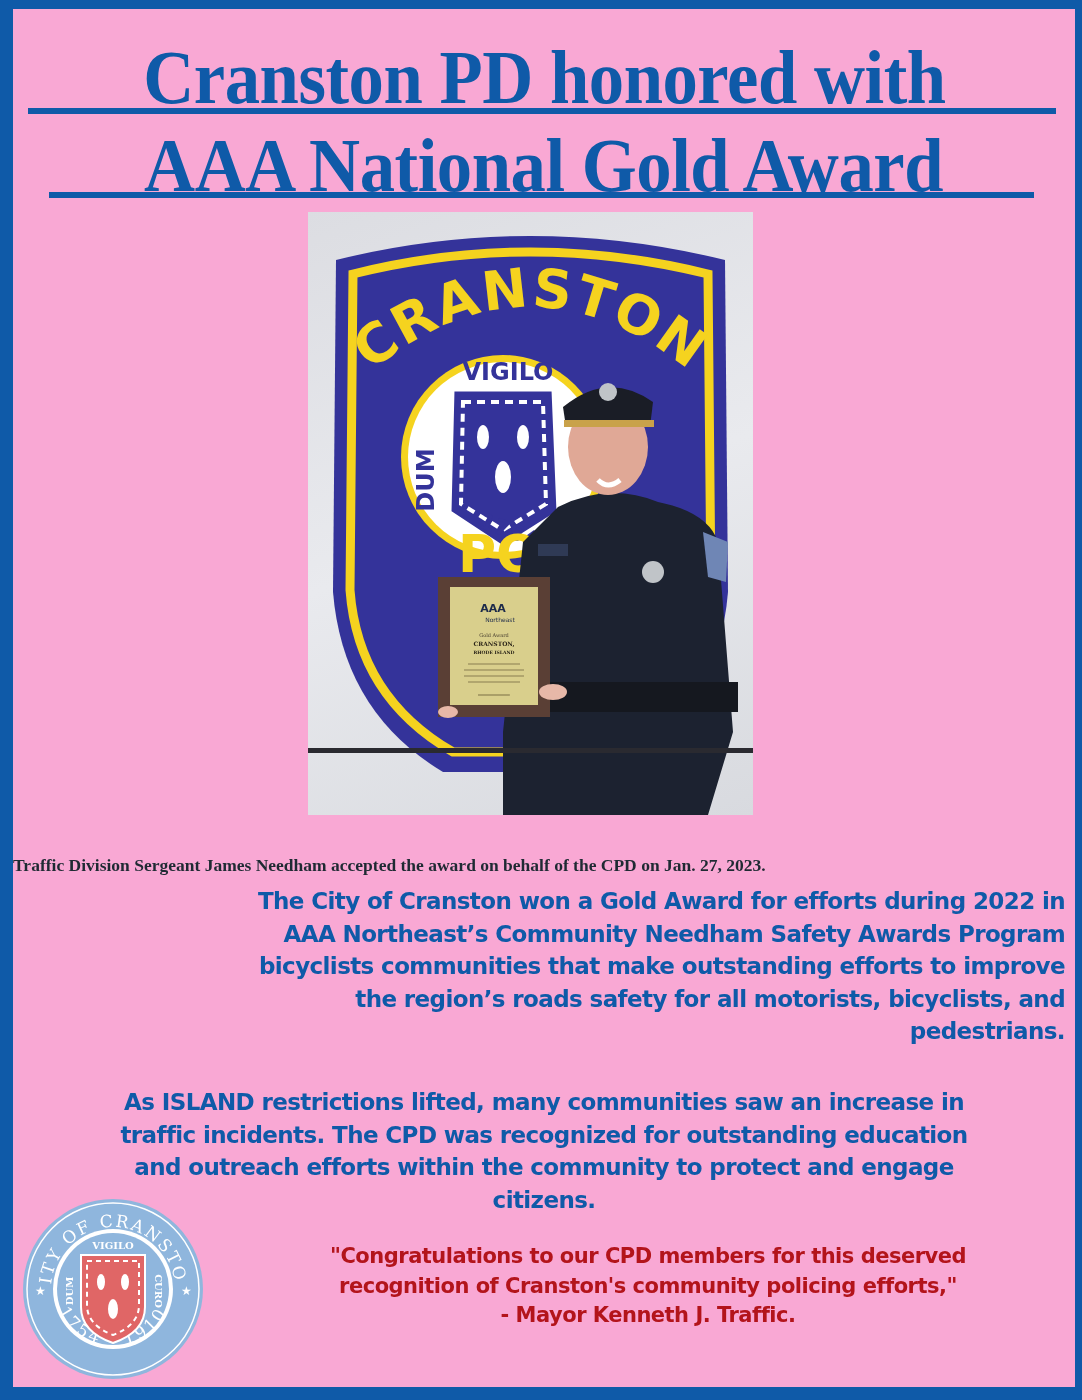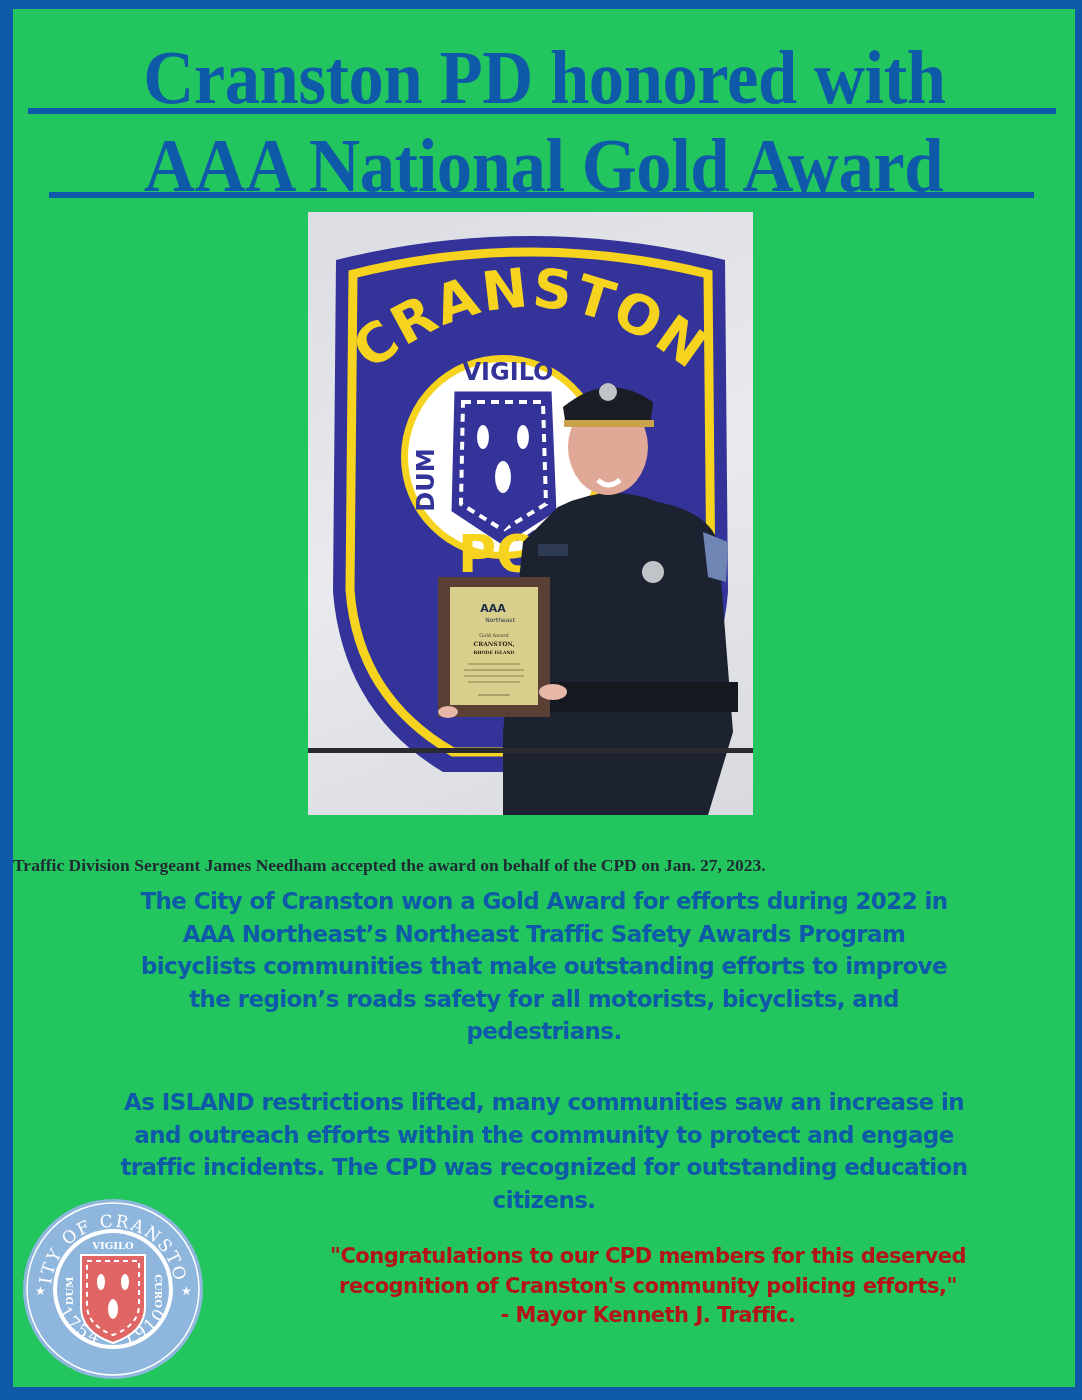--- a/index.html
+++ b/index.html
@@ -1,19 +1,19 @@
 <!DOCTYPE html>
 <html><head>
   <meta charset="utf-8">
   <style>
     * { box-sizing: border-box; margin: 0; padding: 0; }
     html, body { width: 1082px; height: 1400px; background: #0f5aa8; overflow: hidden; }
     .frame {
       position: absolute; left: 13px; top: 9px; width: 1062px; height: 1378px;
-      background: #22c55e;
+      background: #f9a8d4;
       padding-left: 48px;
     }
     .headline {
       position: absolute; left: 0; width: 1062px; text-align: center;
       font-family: "Liberation Serif", "DejaVu Serif", serif; font-weight: bold;
       color: #0f5aa8; letter-spacing: -0.5px;
     }
     .headline .txt { display: inline-block; font-size: 76px; line-height: 76px; transform: scaleX(0.93); transform-origin: center; }
     .hl1 { top: 30px; }
     .hl2 { top: 118px; }
@@ -31,21 +31,21 @@
     .caption {
       position: absolute; left: 0; top: 818px; width: 1076px; text-align: left;
       font-family: "Liberation Serif", "DejaVu Serif", serif; font-weight: bold;
       font-size: 17.5px; color: #1f2a33; margin-top: 28px;
     }
     .para {
       position: absolute; left: 10px; width: 1042px; text-align: center;
       font-family: "DejaVu Sans", "Liberation Sans", sans-serif; font-weight: bold;
       font-size: 23px; line-height: 32.5px; color: #0f5aa8; letter-spacing: -0.6px;
     }
-    .p1 { top: 876px; }
+    .p1 { top: 876px; text-align: right; }
     .p2 { top: 1077px; }
     .quote {
       position: absolute; left: 220px; width: 830px; top: 1233px; text-align: center;
       font-family: "DejaVu Sans", "Liberation Sans", sans-serif; font-weight: bold;
       font-size: 21px; line-height: 29.5px; color: #b3141b; letter-spacing: -0.5px;
     }
     .seal { position: absolute; left: 8px; top: 1188px; width: 184px; height: 184px; }
   </style>
 </head>
 <body>
@@ -119,30 +119,30 @@
         <ellipse cx="245" cy="480" rx="14" ry="8" fill="#e7b8a8"></ellipse>
       </g>
     </svg>
     <div class="wall-line"></div>
   </div>
 
   <div class="caption">Traffic Division Sergeant James Needham accepted the award on behalf of the CPD on Jan. 27, 2023.</div>
 
   <div class="para p1">
     <div>The City of Cranston won a Gold Award for efforts during 2022 in</div>
-    <div>AAA Northeast’s Northeast Traffic Safety Awards Program</div>
+    <div>AAA Northeast’s Community Needham Safety Awards Program</div>
     <div>bicyclists communities that make outstanding efforts to improve</div>
     <div>the region’s roads safety for all motorists, bicyclists, and</div>
     <div>pedestrians.</div>
   </div>
 
   <div class="para p2">
     <div>As ISLAND restrictions lifted, many communities saw an increase in</div>
+    <div>traffic incidents. The CPD was recognized for outstanding education</div>
     <div>and outreach efforts within the community to protect and engage</div>
-    <div>traffic incidents. The CPD was recognized for outstanding education</div>
     <div>citizens.</div>
   </div>
 
   <svg class="seal" viewBox="0 0 184 184">
     <defs>
       <path id="sealTop" d="M30 92 A62 62 0 0 1 154 92"></path>
       <path id="sealBot" d="M34 104 A60 60 0 0 0 150 104"></path>
     </defs>
     <circle cx="92" cy="92" r="90" fill="#8fb6dd"></circle>
     <circle cx="92" cy="92" r="86" fill="none" stroke="#ffffff" stroke-width="1.5"></circle>

